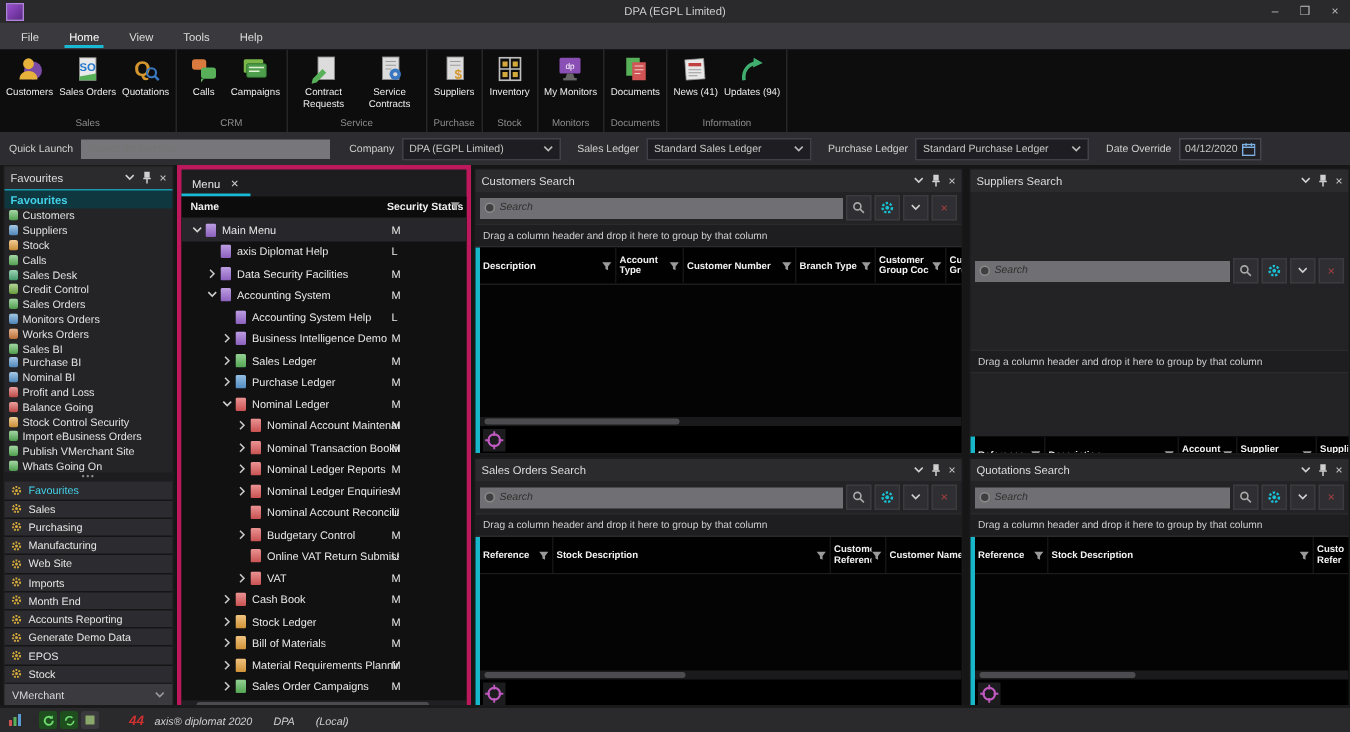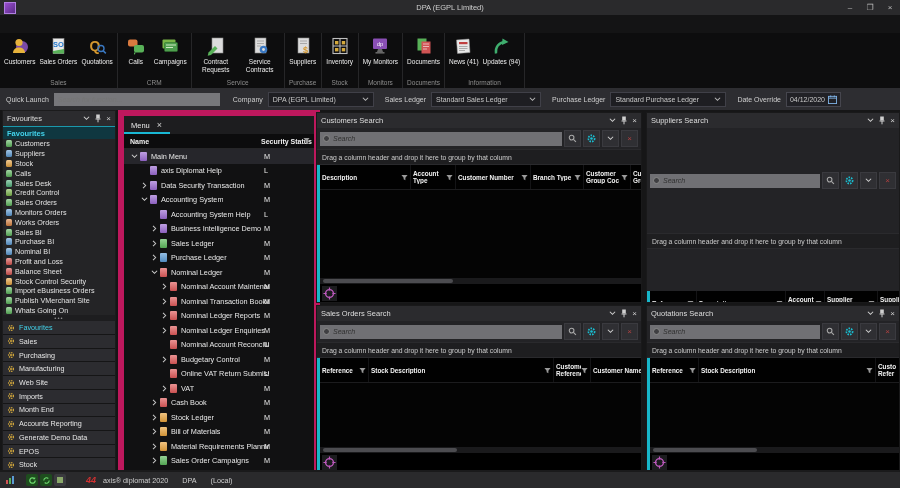--- a/index.html
+++ b/index.html
@@ -43,21 +43,21 @@
   .favitem{height:9.8px;display:flex;align-items:center;gap:3px;padding:0 3px;overflow:hidden;}
   .favitem span.lbl{font-size:7.2px;color:#e2e2e2;white-space:nowrap;}
   .fico{width:6px;height:7px;border-radius:1.5px;flex:none;background:linear-gradient(180deg,rgba(255,255,255,.45),rgba(0,0,0,.15)) ;}
   .splitter{height:6px;flex:none;display:flex;align-items:center;justify-content:center;color:#8a8a8a;font-size:6px;letter-spacing:1px;background:#1d1d1f;}
   .accordion{flex:1;display:flex;flex-direction:column;gap:1px;background:#151516;}
   .accitem{flex:1;background:#2c2c30;display:flex;align-items:center;gap:4px;padding:0 4px;font-size:7.2px;color:#e6e6e6;}
   .accitem.active span.lbl{color:#43d2ea;}
   .vselect{height:15px;flex:none;background:#3a3a3f;display:flex;align-items:center;padding:0 5px;font-size:7.2px;color:#d8d8d8;border-top:1px solid #1b1b1c;}
   .vselect .icn{margin-left:auto;}
   
-  .menupanel{position:absolute;left:118px;top:0;width:190px;height:360px;background:#1d1d1f;display:flex;flex-direction:column;border:6px solid #be185d;}
+  .menupanel{position:absolute;left:118px;top:0;width:190px;height:360px;background:#1d1d1f;display:flex;flex-direction:column;border:3px solid #be185d;}
   .tabrow{height:18px;flex:none;display:flex;align-items:center;padding:0 7px;gap:7px;font-size:7.5px;color:#e8e8e8;position:relative;}
   .tabrow::after{content:"";position:absolute;left:0;bottom:0;width:46px;height:2px;background:#19b8d4;}
   .gridhead{height:14px;flex:none;background:#0c0c0d;display:flex;align-items:center;font-size:7px;font-weight:bold;color:#f0f0f0;position:relative;border-bottom:1px solid #262628;}
   .gridhead .c1{padding-left:6px;}
   .gridhead .c2{position:absolute;left:137px;}
   .gridhead .fun{position:absolute;right:4px;top:3px;}
   .treerows{flex:1;overflow:hidden;background:#111112;}
   .trow{height:14.5px;display:flex;align-items:center;position:relative;font-size:7.3px;color:#e8e8e8;}
   .trow.sel{background:#26262b;}
   .tarrow{width:8px;flex:none;display:flex;justify-content:center;}
@@ -85,37 +85,44 @@
   .gcol .cl{flex:1;overflow:hidden;}
   .gbody{flex:1;background:#040404;}
   .gscroll{height:6px;flex:none;background:#1a1a1c;position:relative;}
   .gfooter{height:18px;flex:none;background:#000;display:flex;align-items:center;padding:0 2px;}
   .tgt{width:15px;height:15px;background:#1c1c1f;display:flex;align-items:center;justify-content:center;}
   
   .statusbar{position:absolute;left:0;right:0;bottom:0;height:16px;background:#2a2a2c;border-top:2px solid #1a1a1b;display:flex;align-items:center;gap:4px;padding:0 4px;font-size:7.2px;color:#cfcfcf;}
   .sbgrp{display:flex;gap:2px;margin-right:6px;}
   .sbico{width:12px;height:12px;display:flex;align-items:center;justify-content:center;border-radius:2px;}
   .axislogo{color:#d03030;font-weight:bold;font-style:italic;font-size:9px;margin:0 3px 0 10px;}
-  .sbtext{margin-right:10px;}
+  .sbtext{margin-right:10px;font-style:italic;}
 </style>
 </head>
 <body>
 
 <div class="window">
 
   <div class="titlebar">
     <div class="appicon"></div>
     <div class="wtitle">DPA (EGPL Limited)</div>
     <div class="wctrls">
       <span class="wc">–</span>
       <span class="wc">❐</span>
       <span class="wc">×</span>
     </div>
   </div>
 
+  <div class="menubar" id="menubar">
+      <span class="mitem">File</span>
+      <span class="mitem active">Home</span>
+      <span class="mitem">View</span>
+      <span class="mitem">Tools</span>
+      <span class="mitem">Help</span>
+    </div>
 
   <div class="ribbon" id="ribbon">
       <div class="rgroup">
     <div class="rbtns">
           <div class="rbtn">
          <span class="icn">
               <svg class="ricon" viewBox="0 0 20 20">
                 <circle cx="12" cy="11" r="6" fill="#7a4aa6"></circle>
                 <circle cx="9" cy="6.5" r="3.6" fill="#e6b23c"></circle>
                 <path d="M3 17c0-3.6 2.7-5.6 6-5.6s6 2 6 5.6z" fill="#e6b23c"></path>
@@ -398,21 +405,21 @@
           <div class="favitem">
     <span class="fico" style="background-color:#5b9bd5"></span>
     <span class="lbl">Nominal BI</span>
   </div>
           <div class="favitem">
     <span class="fico" style="background-color:#d9534f"></span>
     <span class="lbl">Profit and Loss</span>
   </div>
           <div class="favitem">
     <span class="fico" style="background-color:#d9534f"></span>
-    <span class="lbl">Balance Sheet</span>
+    <span class="lbl">Balance Going</span>
   </div>
           <div class="favitem">
     <span class="fico" style="background-color:#e8a33d"></span>
     <span class="lbl">Stock Control Security</span>
   </div>
           <div class="favitem">
     <span class="fico" style="background-color:#5cb85c"></span>
     <span class="lbl">Import eBusiness Orders</span>
   </div>
           <div class="favitem">
@@ -519,20 +526,28 @@
           <div class="accitem">
     <span class="icn">
               <svg width="8" height="8" viewBox="0 0 12 12">
                 <circle cx="6" cy="6" r="3.6" fill="none" stroke="#d4a93c" stroke-width="2" stroke-dasharray="1.8 1.3"></circle>
                 <circle cx="6" cy="6" r="1.5" fill="#d4a93c"></circle>
               </svg>
             </span>
     <span class="lbl">Stock</span>
   </div>
         </div>
+      <div class="vselect">
+        <span>VMerchant</span>
+        <span class="icn">
+            <svg width="7" height="5" viewBox="0 0 8 5">
+              <path d="M1 .5l3 3 3-3" fill="none" stroke="#9a9a9a" stroke-width="1.2"></path>
+            </svg>
+          </span>
+      </div>
     </div>
 
     <div class="menupanel">
       <div class="tabrow">
         <span>Menu</span>
         <span class="icn" style="color:#cfcfcf;font-size:9px">×</span>
       </div>
       <div class="gridhead">
         <span class="c1">Name</span>
         <span class="c2">Security Status</span>
@@ -562,21 +577,21 @@
     <span class="tstat">L</span>
   </div>
           <div class="trow">
     <span style="width:16px;flex:none"></span>
     <span class="tarrow icn">
               <svg width="5" height="7" viewBox="0 0 5 8">
                 <path d="M.8 1l3 3-3 3" fill="none" stroke="#c8c8c8" stroke-width="1.2"></path>
               </svg>
             </span>
     <span class="tico" style="background-color:#9b6bd3"></span>
-    <span class="tlbl" style="max-width:108px">Data Security Transaction</span>
+    <span class="tlbl" style="max-width:108px">Data Security Facilities</span>
     <span class="tstat">M</span>
   </div>
           <div class="trow">
     <span style="width:16px;flex:none"></span>
     <span class="tarrow icn">
               <svg width="7" height="5" viewBox="0 0 8 5">
                 <path d="M1 .5l3 3 3-3" fill="none" stroke="#cfcfcf" stroke-width="1.2"></path>
               </svg>
             </span>
     <span class="tico" style="background-color:#9b6bd3"></span>

